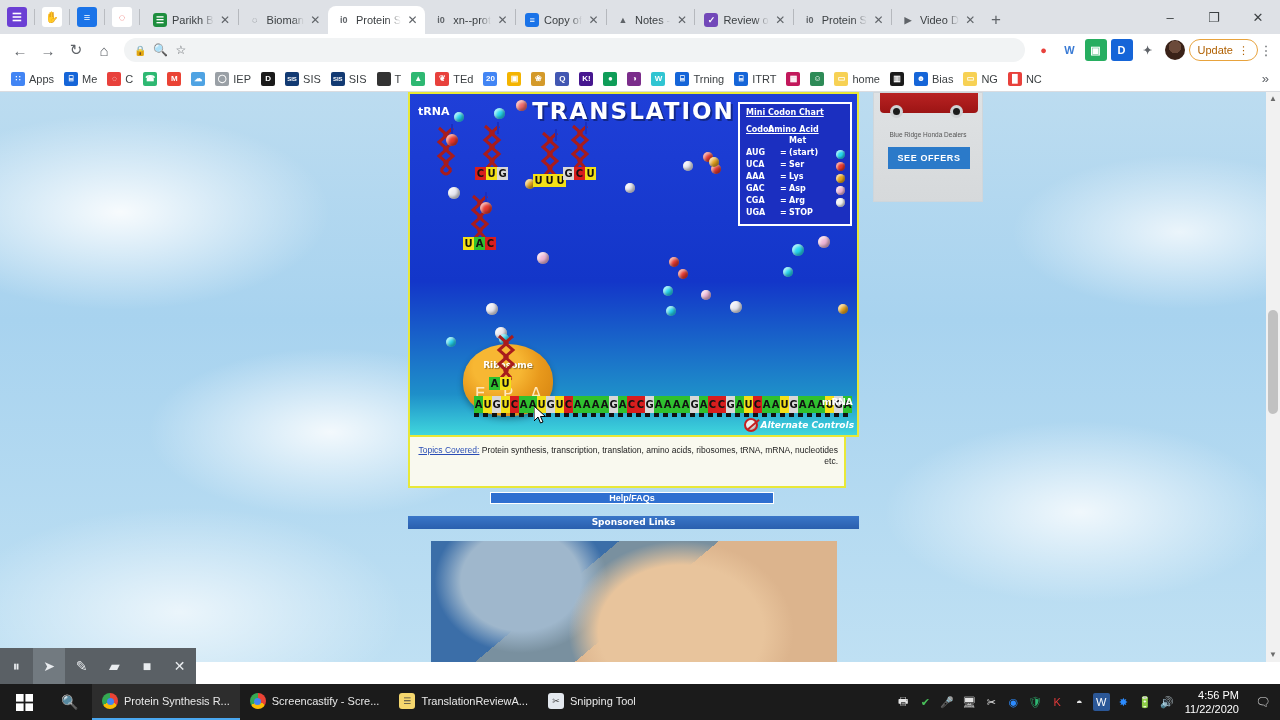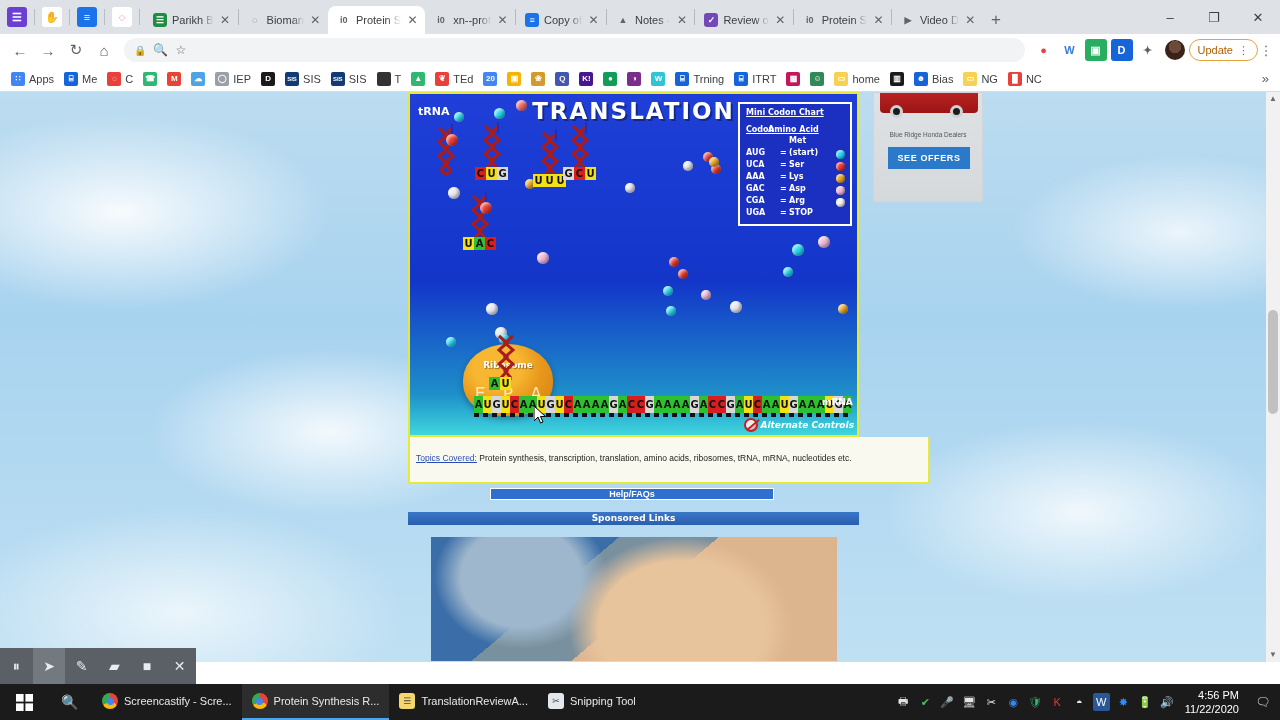--- a/index.html
+++ b/index.html
@@ -202,23 +202,23 @@
     width: 14px; height: 14px; border-radius: 50%;
     background: radial-gradient(circle at 40% 35%, #eee 0 42%, #777 100%);
     border: 2px solid #c52020; position: relative;
   }
   .alt-ic::after { content:""; position: absolute; left: -1px; top: 4px; width: 16px; height: 2px;
                    background: #c52020; transform: rotate(-40deg); }
 
   .cursor-arrow { position: absolute; width: 12px; height: 18px; }
 
   .info-box {
-    position: relative; width: 522px; background: #f9f9ef;
-    border: 2px solid #e8e838; border-top: none; padding: 16px 6px 18px 6px;
-    font-size: 8.5px; color: #222; line-height: 1.35;
+    position: relative; width: 438px; background: #f9f9ef;
+    border: 2px solid #e8e838; border-top: none; padding: 8px 6px 18px 6px;
+    font-size: 8.5px; color: #222; line-height: 1.35; text-align: right;
   }
   .info-box .tc { color: #2a4db5; text-decoration: underline; }
   .ws-link { margin-top: 24px; display: block; color: #3366cc; text-decoration: underline; font-size: 8.5px; }
 
   .help-row { position: relative; width: 451px; height: 14px; margin-top: 4px; }
   .help-btn {
     position: absolute; left: 82px; top: 0; width: 284px; height: 12px;
     background: #2f6fd0; border: 1px solid #fff; color: #fff; font-size: 9px; font-weight: bold;
     text-align: center; line-height: 11px;
   }
@@ -787,31 +787,31 @@
     <div class="tb-start">
       <svg width="17" height="17" viewBox="0 0 17 17">
         <rect x="0" y="0" width="7.6" height="7.6" fill="#fff"></rect>
         <rect x="9.4" y="0" width="7.6" height="7.6" fill="#fff"></rect>
         <rect x="0" y="9.4" width="7.6" height="7.6" fill="#fff"></rect>
         <rect x="9.4" y="9.4" width="7.6" height="7.6" fill="#fff"></rect>
       </svg>
     </div>
     <div class="tb-search">🔍</div>
     <div id="tb-apps" style="display:flex;align-items:center;height:36px">
+        <div class="tb-app active">
+          <span class="appic" style="border-radius: 50%; background: conic-gradient(rgb(234, 67, 53) 0deg, rgb(234, 67, 53) 33%, rgb(251, 188, 5) 33%, rgb(251, 188, 5) 66%, rgb(52, 168, 83) 66%, rgb(52, 168, 83) 100%); position: relative;">
+            <span style="width:7px;height:7px;border-radius:50%;background:#4285f4;display:block"></span>
+          </span>
+          <span>Protein Synthesis R...</span>
+        </div>
         <div class="tb-app">
           <span class="appic" style="border-radius: 50%; background: conic-gradient(rgb(234, 67, 53) 0deg, rgb(234, 67, 53) 33%, rgb(251, 188, 5) 33%, rgb(251, 188, 5) 66%, rgb(52, 168, 83) 66%, rgb(52, 168, 83) 100%); position: relative;">
             <span style="width:7px;height:7px;border-radius:50%;background:#4285f4;display:block"></span>
           </span>
           <span>Screencastify - Scre...</span>
-        </div>
-        <div class="tb-app active">
-          <span class="appic" style="border-radius: 50%; background: conic-gradient(rgb(234, 67, 53) 0deg, rgb(234, 67, 53) 33%, rgb(251, 188, 5) 33%, rgb(251, 188, 5) 66%, rgb(52, 168, 83) 66%, rgb(52, 168, 83) 100%); position: relative;">
-            <span style="width:7px;height:7px;border-radius:50%;background:#4285f4;display:block"></span>
-          </span>
-          <span>Protein Synthesis R...</span>
         </div>
         <div class="tb-app">
           <span class="appic" style="background: rgb(245, 215, 110); color: rgb(68, 68, 68);">☰</span>
           <span>TranslationReviewA...</span>
         </div>
         <div class="tb-app">
           <span class="appic" style="background: rgb(227, 232, 238); color: rgb(68, 68, 68);">✂</span>
           <span>Snipping Tool</span>
         </div>
       </div>

